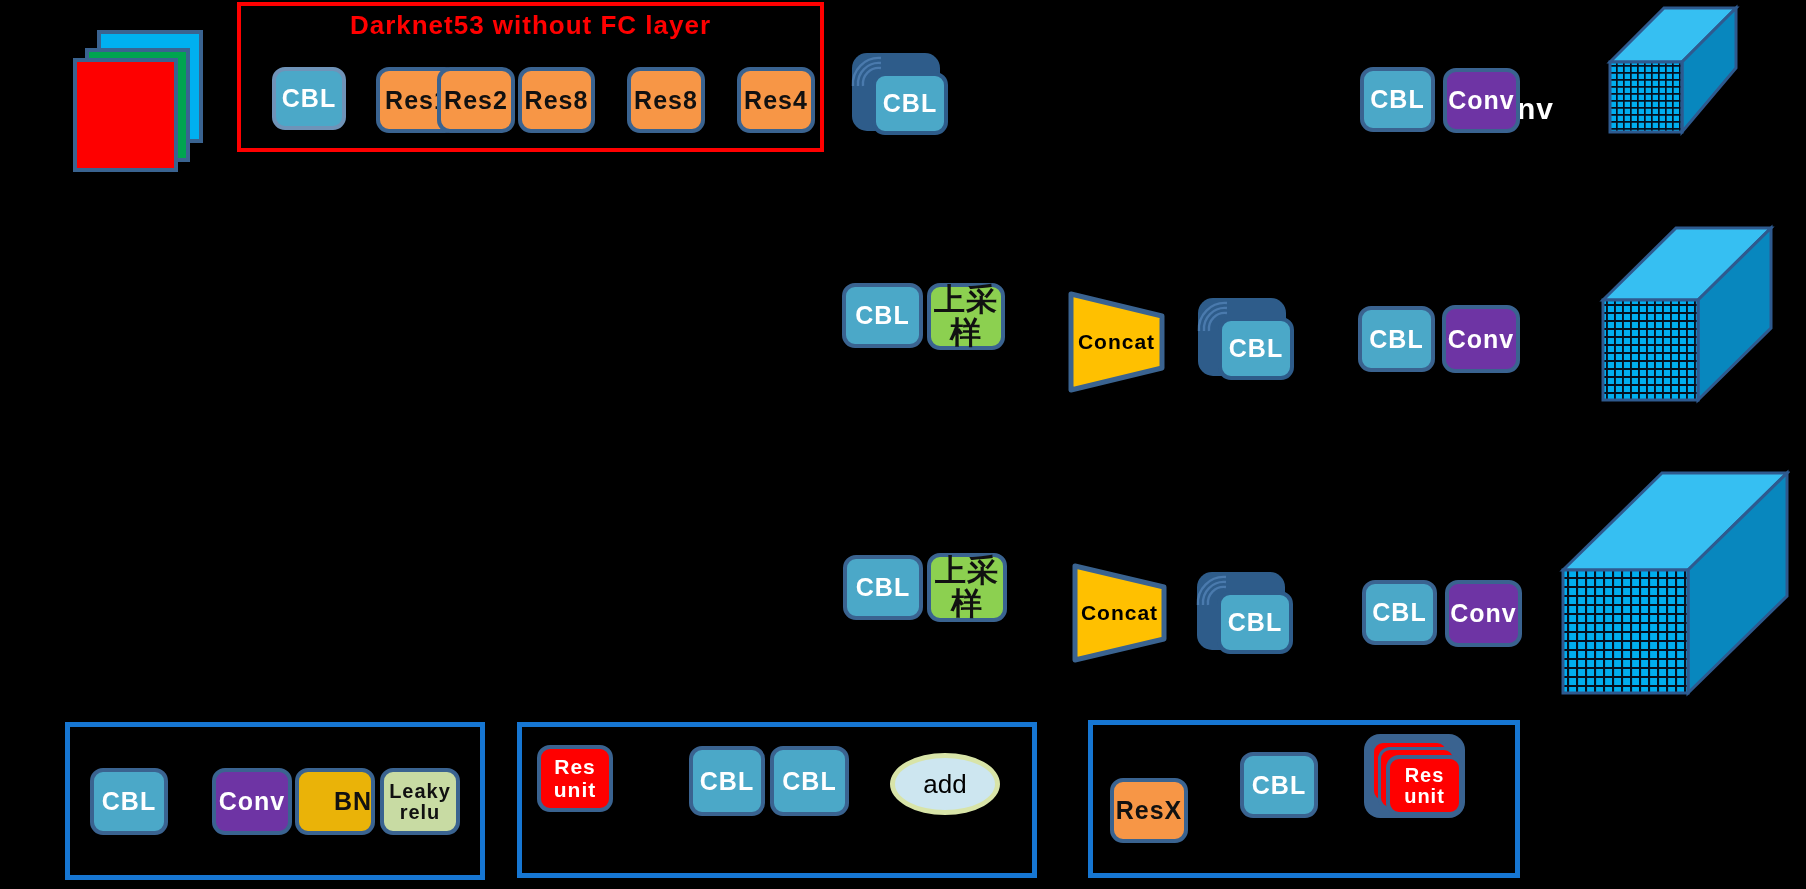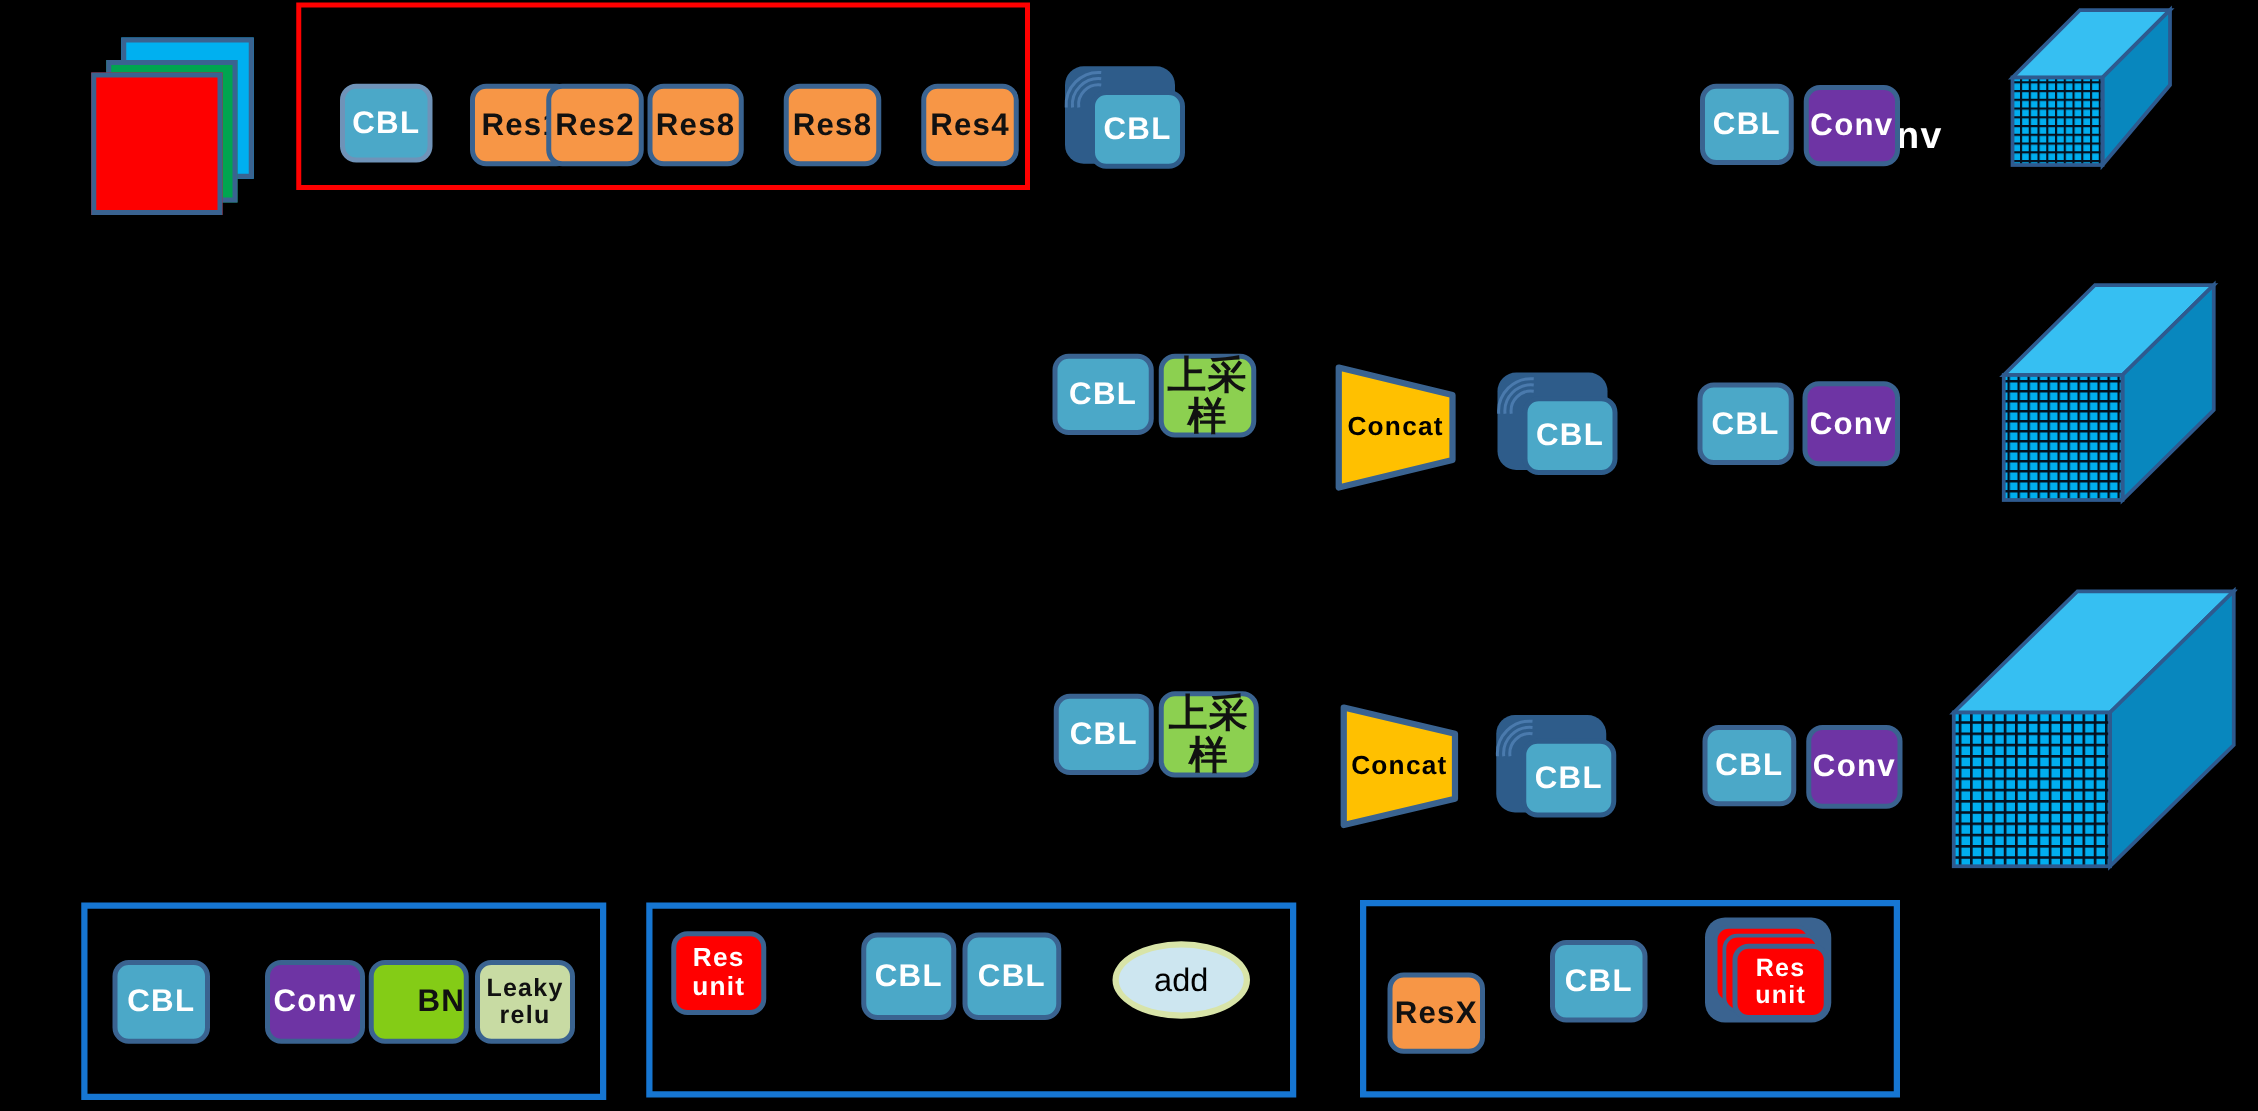--- a/index.html
+++ b/index.html
@@ -6,21 +6,21 @@
   #canvas{position:relative;width:1806px;height:889px;background:#000;overflow:hidden;
           font-family:"Liberation Sans","DejaVu Sans",sans-serif;}
   .abs{position:absolute;box-sizing:border-box;}
   .blk{display:flex;align-items:center;justify-content:center;font-weight:bold;
        border-radius:13px;border:4px solid #3A6390;font-size:25px;letter-spacing:1px;
        white-space:pre-line;text-align:center;line-height:1.05;}
   .teal{background:#4BA8C8;color:#fff;}
   .teal-dk{background:#4BA8C8;color:#fff;border-color:#2E5C8A;}
   .orange{background:#F79646;color:#111;}
   .purple{background:#6E34A4;color:#fff;}
-  .pink{background:#84cc16;color:#111;padding-left:36px;}
+  .pink{background:#eab308;color:#111;padding-left:36px;}
   .olive{background:#C8DBA3;color:#111;font-size:20px;}
   .green-blk{background:#8CD050;color:#111;font-size:31px;}
   .redblk{background:#FF0000;color:#fff;font-size:21px;}
   .ellipse{background:#CDE6F0;border:5px solid #D8E4A8;border-radius:50%;
            color:#000;font-weight:400;font-size:26px;display:flex;align-items:center;justify-content:center;}
   .frame-red{border:4px solid #FF0000;}
   .frame-blue{border:5px solid #1676D2;}
   .title{color:#FF0000;font-weight:bold;font-size:26px;text-align:center;letter-spacing:1px;}
   .ghost{color:#fff;font-weight:bold;font-size:30px;letter-spacing:1px;z-index:1;}
   .z2{z-index:2;}
@@ -35,20 +35,21 @@
 </head>
 <body>
 
 <div id="canvas">
 
   <div class="abs sq" style="left:97px;top:30px;width:106px;height:113px;background:#00B0F0;"></div>
   <div class="abs sq" style="left:85px;top:48px;width:105px;height:114px;background:#00A550;"></div>
   <div class="abs sq" style="left:73px;top:58px;width:105px;height:114px;background:#FE0000;"></div>
 
   <div class="abs frame-red" style="left:237px;top:2px;width:587px;height:150px;"></div>
+  <div class="abs title" style="left:237px;top:10px;width:587px;">Darknet53 without FC layer</div>
 
   <div class="abs blk teal" style="left:272px;top:67px;width:74px;height:63px;border-color:#6F93B8;">CBL</div>
   <div class="abs blk orange" style="left:376px;top:67px;width:82px;height:66px;">Res1</div>
   <div class="abs blk orange" style="left:437px;top:67px;width:78px;height:66px;">Res2</div>
   <div class="abs blk orange" style="left:518px;top:67px;width:77px;height:66px;">Res8</div>
   <div class="abs blk orange" style="left:627px;top:67px;width:78px;height:66px;">Res8</div>
   <div class="abs blk orange" style="left:737px;top:67px;width:78px;height:66px;">Res4</div>
 
   <div class="abs" style="left:845px;top:48px;width:110px;height:92px;">
     <div class="abs back-card" style="left:7px;top:5px;width:88px;height:78px;"></div>

